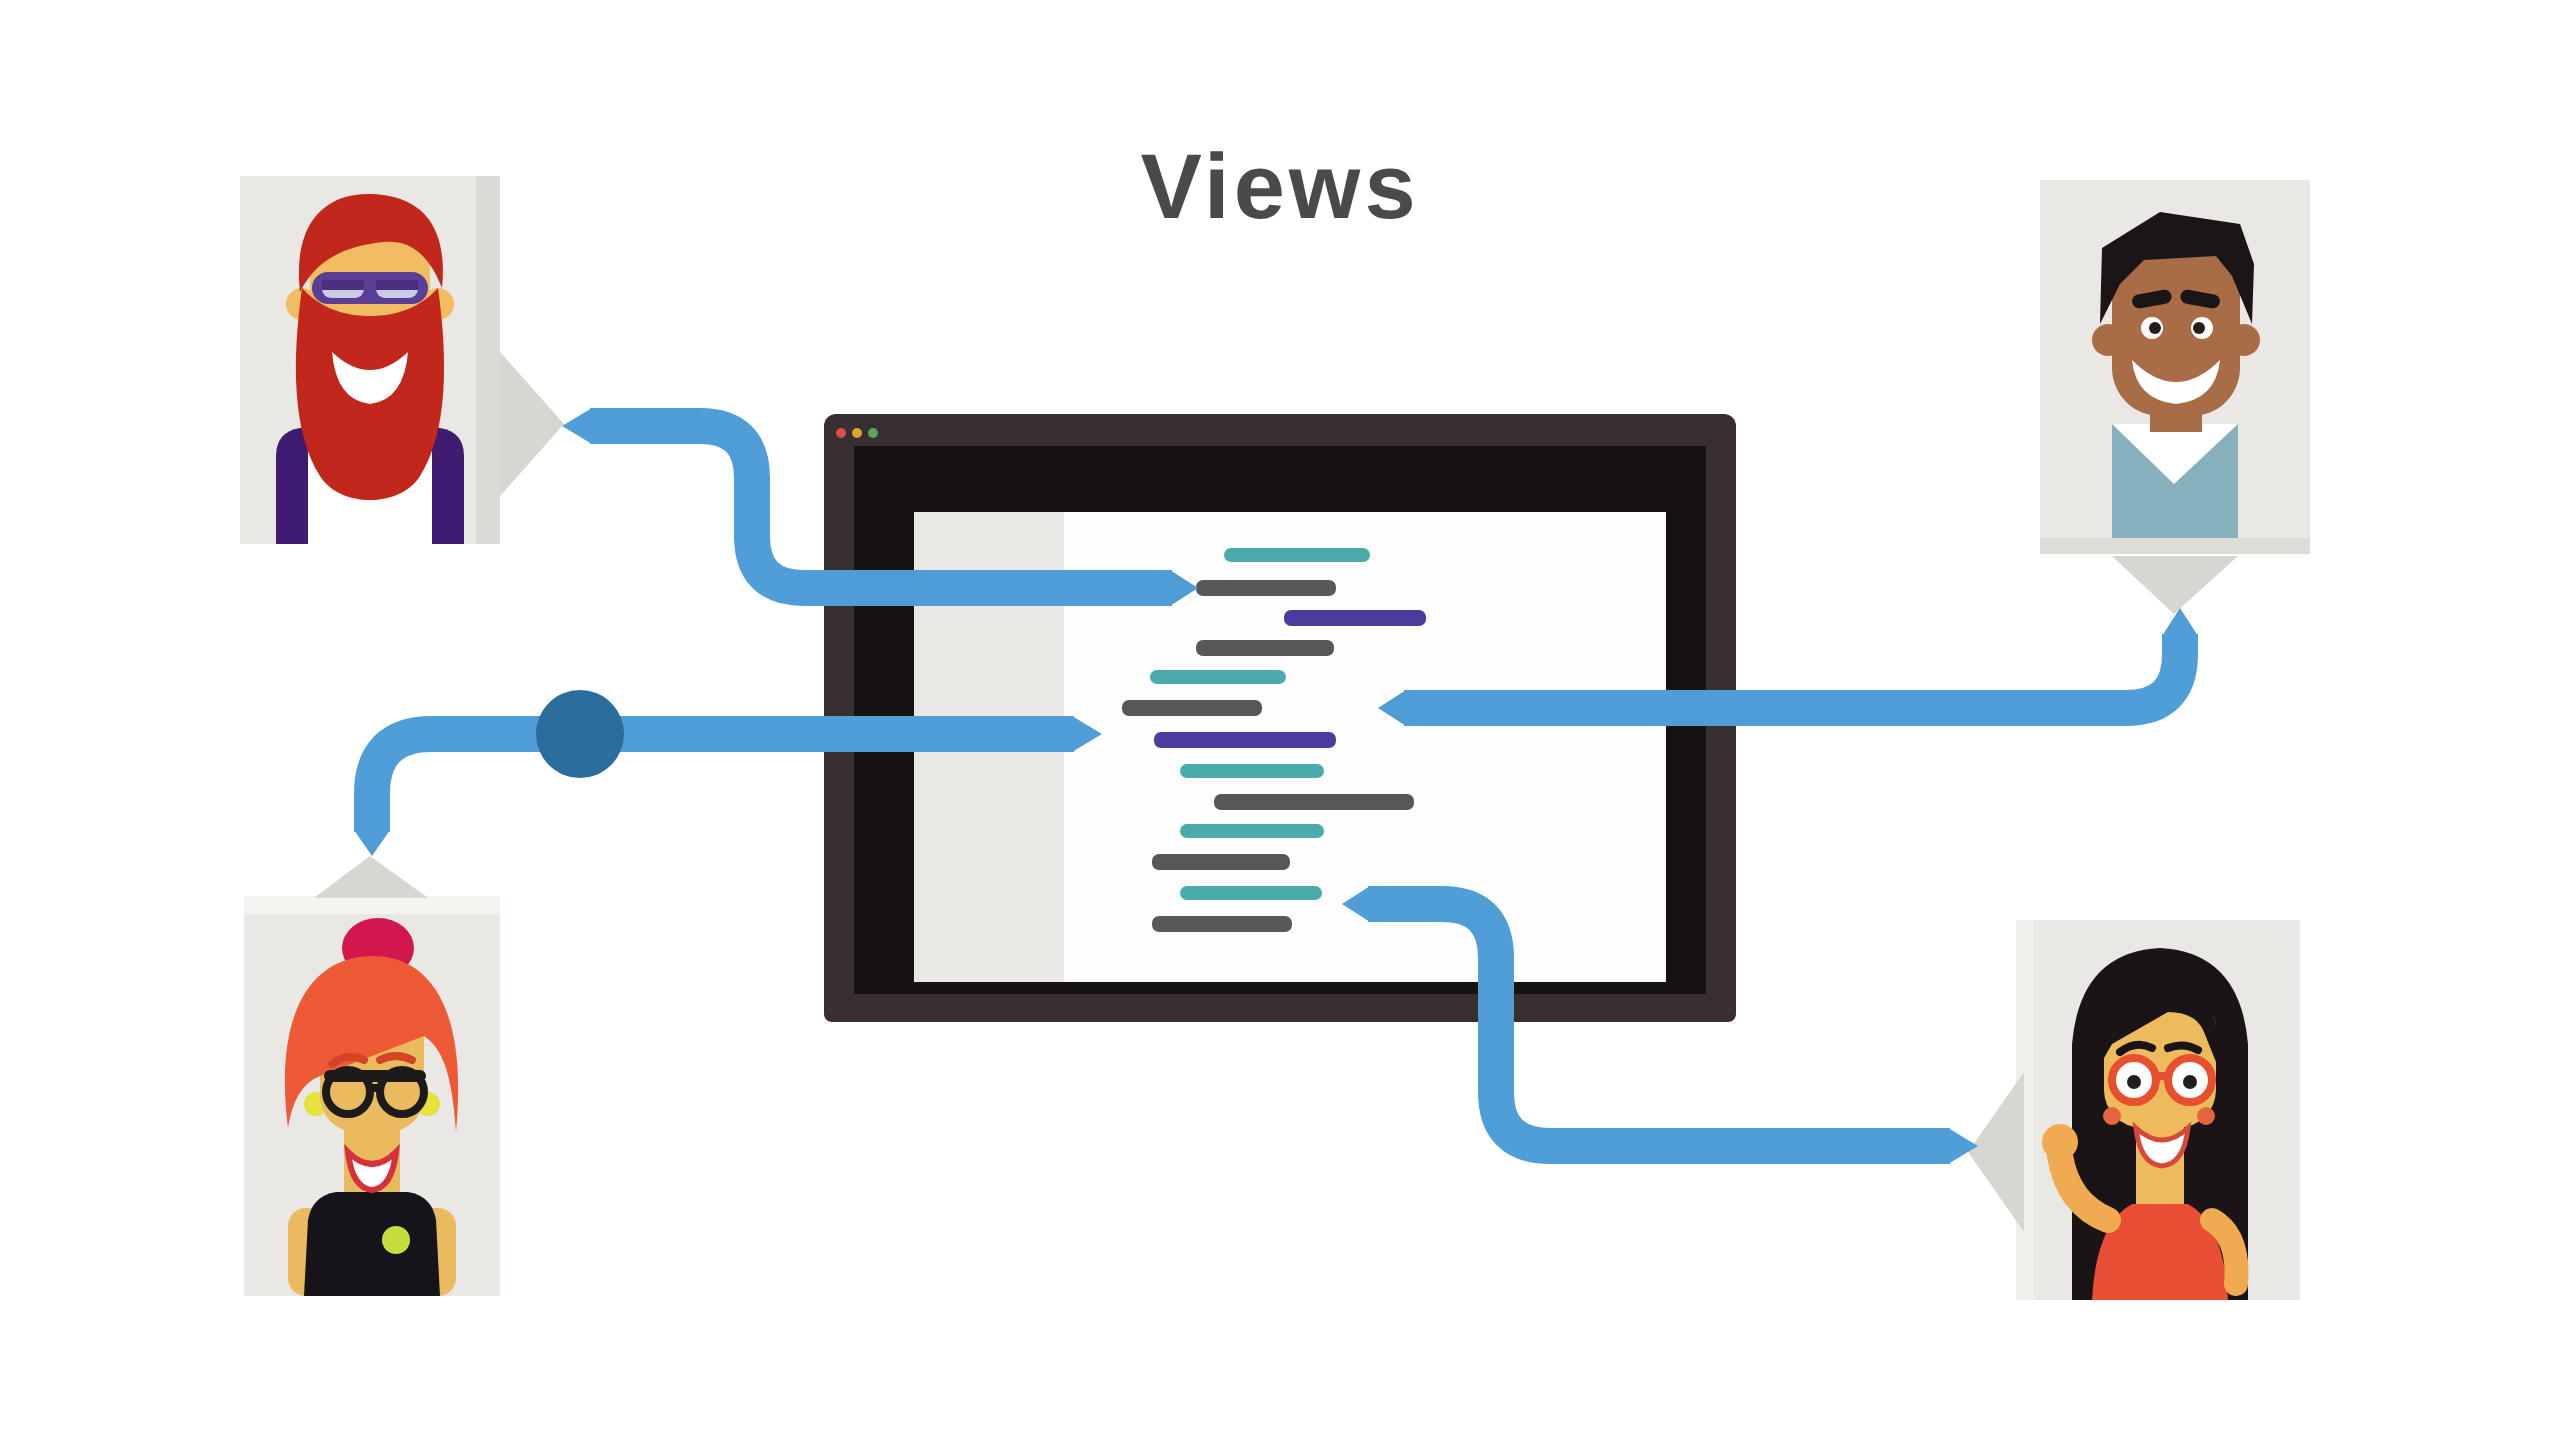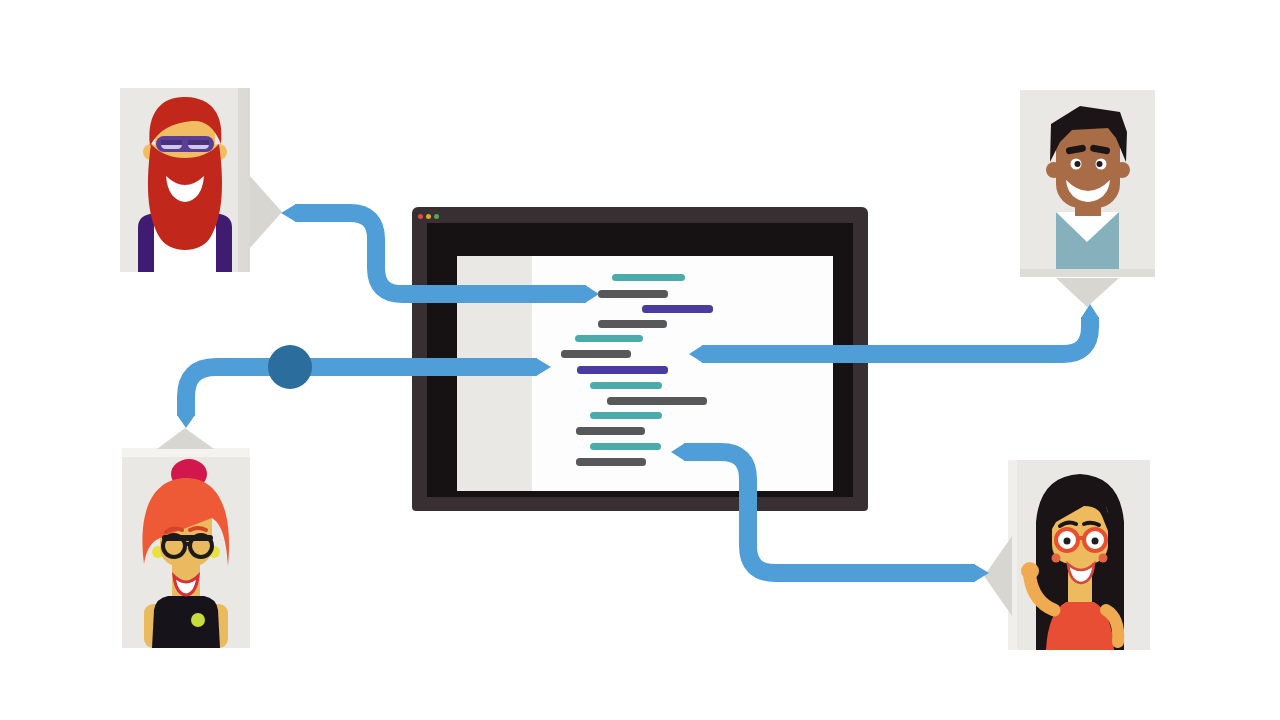--- a/index.html
+++ b/index.html
@@ -52,20 +52,21 @@
   .pipe{stroke:var(--pipe,#4f9ed8);stroke-width:18;fill:none;}
   .pipe-tip{fill:var(--pipe,#4f9ed8);}
   .pointer{fill:var(--card-pointer,#d9d7d2);}
   .node{fill:var(--pipe-node,#2b6e9d);}
 </style>
 </head>
 <body>
 
 <div class="stage">
 
+  <h1 class="page-title">Views</h1>
 
   <div class="card card-tl" aria-label="man with red hair, big red beard, purple glasses and purple suspenders">
     <svg width="130" height="184" viewBox="0 0 130 184">
       <path d="M18,184 L18,140 Q18,128 30,126 L34,126 L34,184 Z" fill="#3f1b72"></path>
       <path d="M112,184 L112,140 Q112,128 100,126 L96,126 L96,184 Z" fill="#3f1b72"></path>
       <rect x="34" y="128" width="62" height="56" fill="#ffffff"></rect>
       <circle cx="31" cy="64" r="8" fill="#f2bd62"></circle>
       <circle cx="99" cy="64" r="8" fill="#f2bd62"></circle>
       <rect x="35" y="22" width="60" height="74" rx="22" fill="#f2bd62"></rect>
       <path d="M30,58 C26,22 44,8 66,9 C92,10 104,26 101,56 C94,38 84,32 72,33 C52,35 38,42 30,58 Z" fill="#c1271b"></path>

